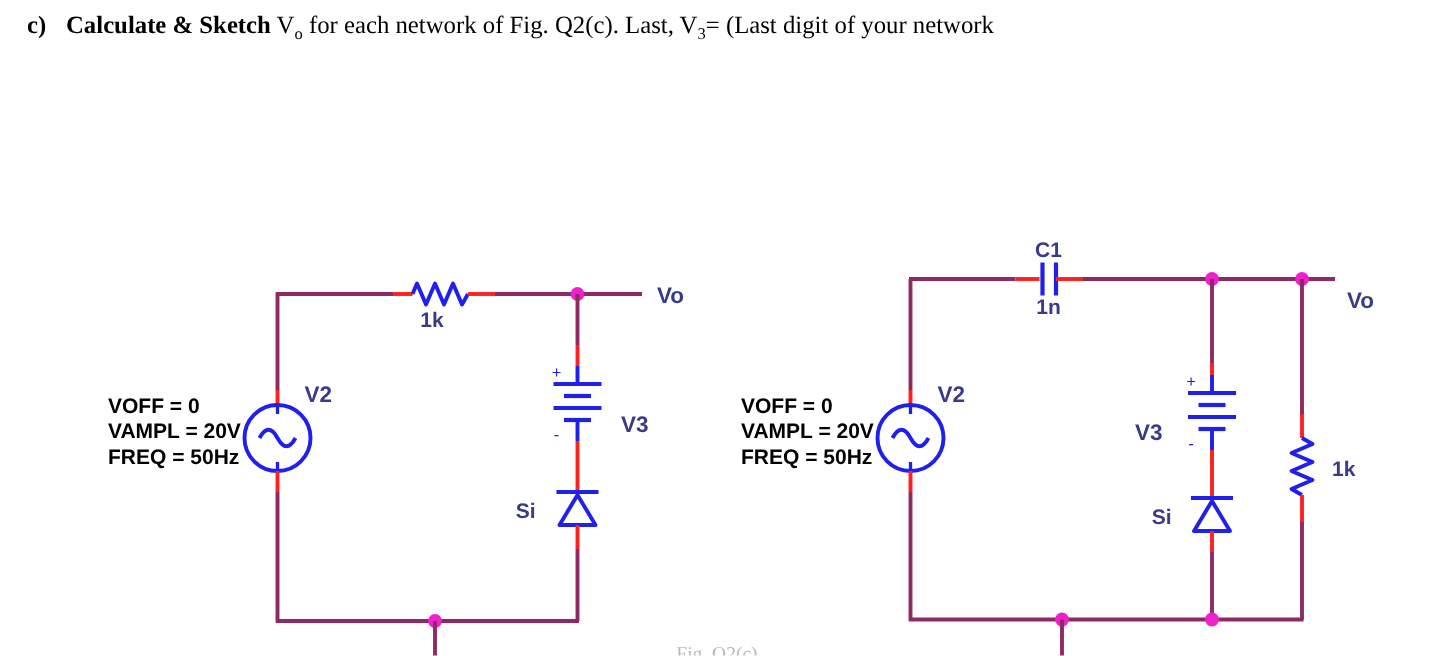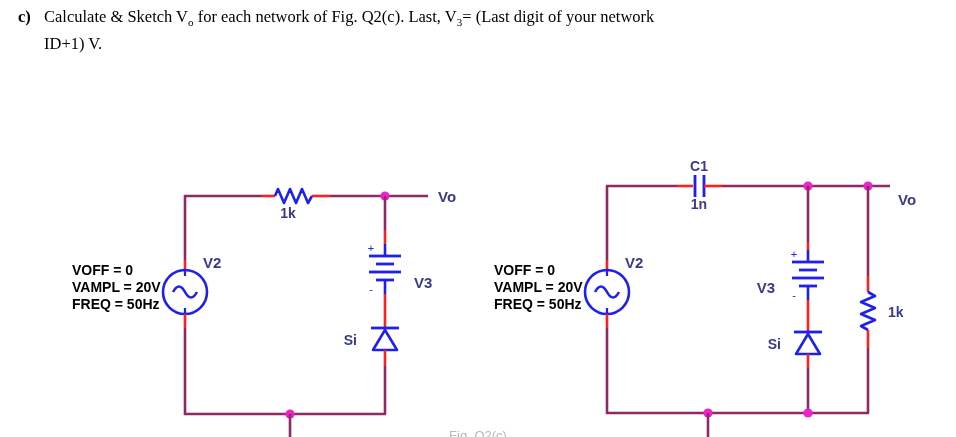--- a/index.html
+++ b/index.html
@@ -34,58 +34,54 @@
     width: 26px;
     flex: 0 0 26px;
     line-height: 22px;
   }
   .q-text {
     font-family: "Liberation Serif", serif;
     font-size: 16.5px;
     color: #000;
     line-height: 22px;
   }
-  .q-text b { font-weight: normal; }
+  .q-text b { font-weight: bold; }
   .q-sub { font-size: 11px; vertical-align: sub; }
 
   
   #schematic {
     position: absolute;
     left: 0;
     top: 60px;
     width: 956px;
     height: 377px;
   }
   #schematic svg { display: block; }
 
   .cap-fig {
     position: absolute;
     left: 0;
     top: 423px;
     width: 956px;
     text-align: center;
-    font-family: Liberation Sans, sans-serif;
+    font-family: Liberation Serif, serif;
     font-size: 13px;
     color: #b9b9b9;
     overflow: hidden;
     height: 14px;
     line-height: 26px;
   }
 </style>
 </head>
 <body>
 
 <div id="question-block">
   <div class="q-row">
     <div class="q-marker">c)</div>
     <div class="q-text"><b>Calculate &amp; Sketch</b><span> V</span><span class="q-sub">o</span><span> for each network of Fig. Q2(c). Last, V</span><span class="q-sub">3</span><span>= (Last digit of your network</span></div>
-  </div>
-  <div class="q-row">
-    <div class="q-marker"></div>
-    <div class="q-text">ID+1) V.</div>
   </div>
 </div>
 
 <div id="schematic">
 <svg width="956" height="377" viewBox="0 0 956 377" xmlns="http://www.w3.org/2000/svg">
 
   <g>
 
     <path d="M185,135 L185,200" stroke="#8e2a63" stroke-width="2.6" fill="none"></path>
     <path d="M184,136 L262,136" stroke="#8e2a63" stroke-width="2.6" fill="none"></path>

